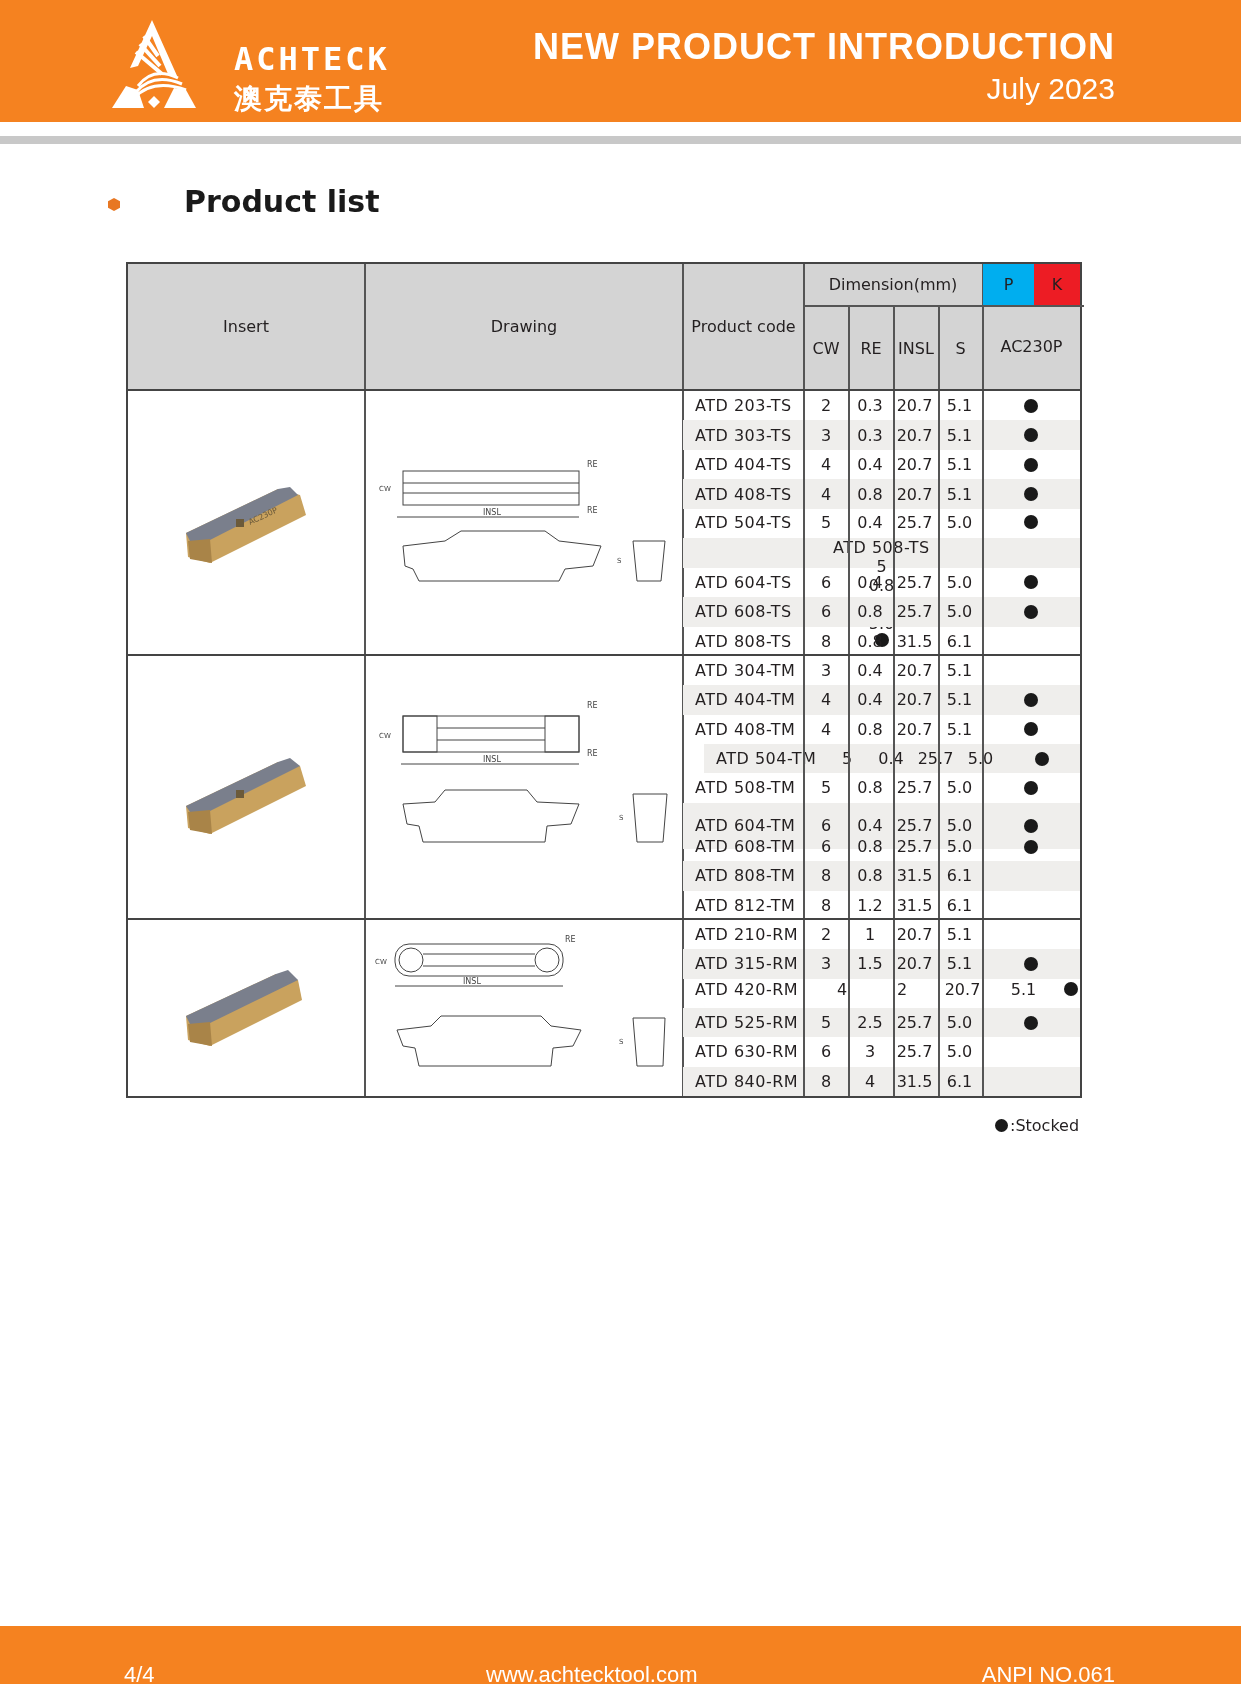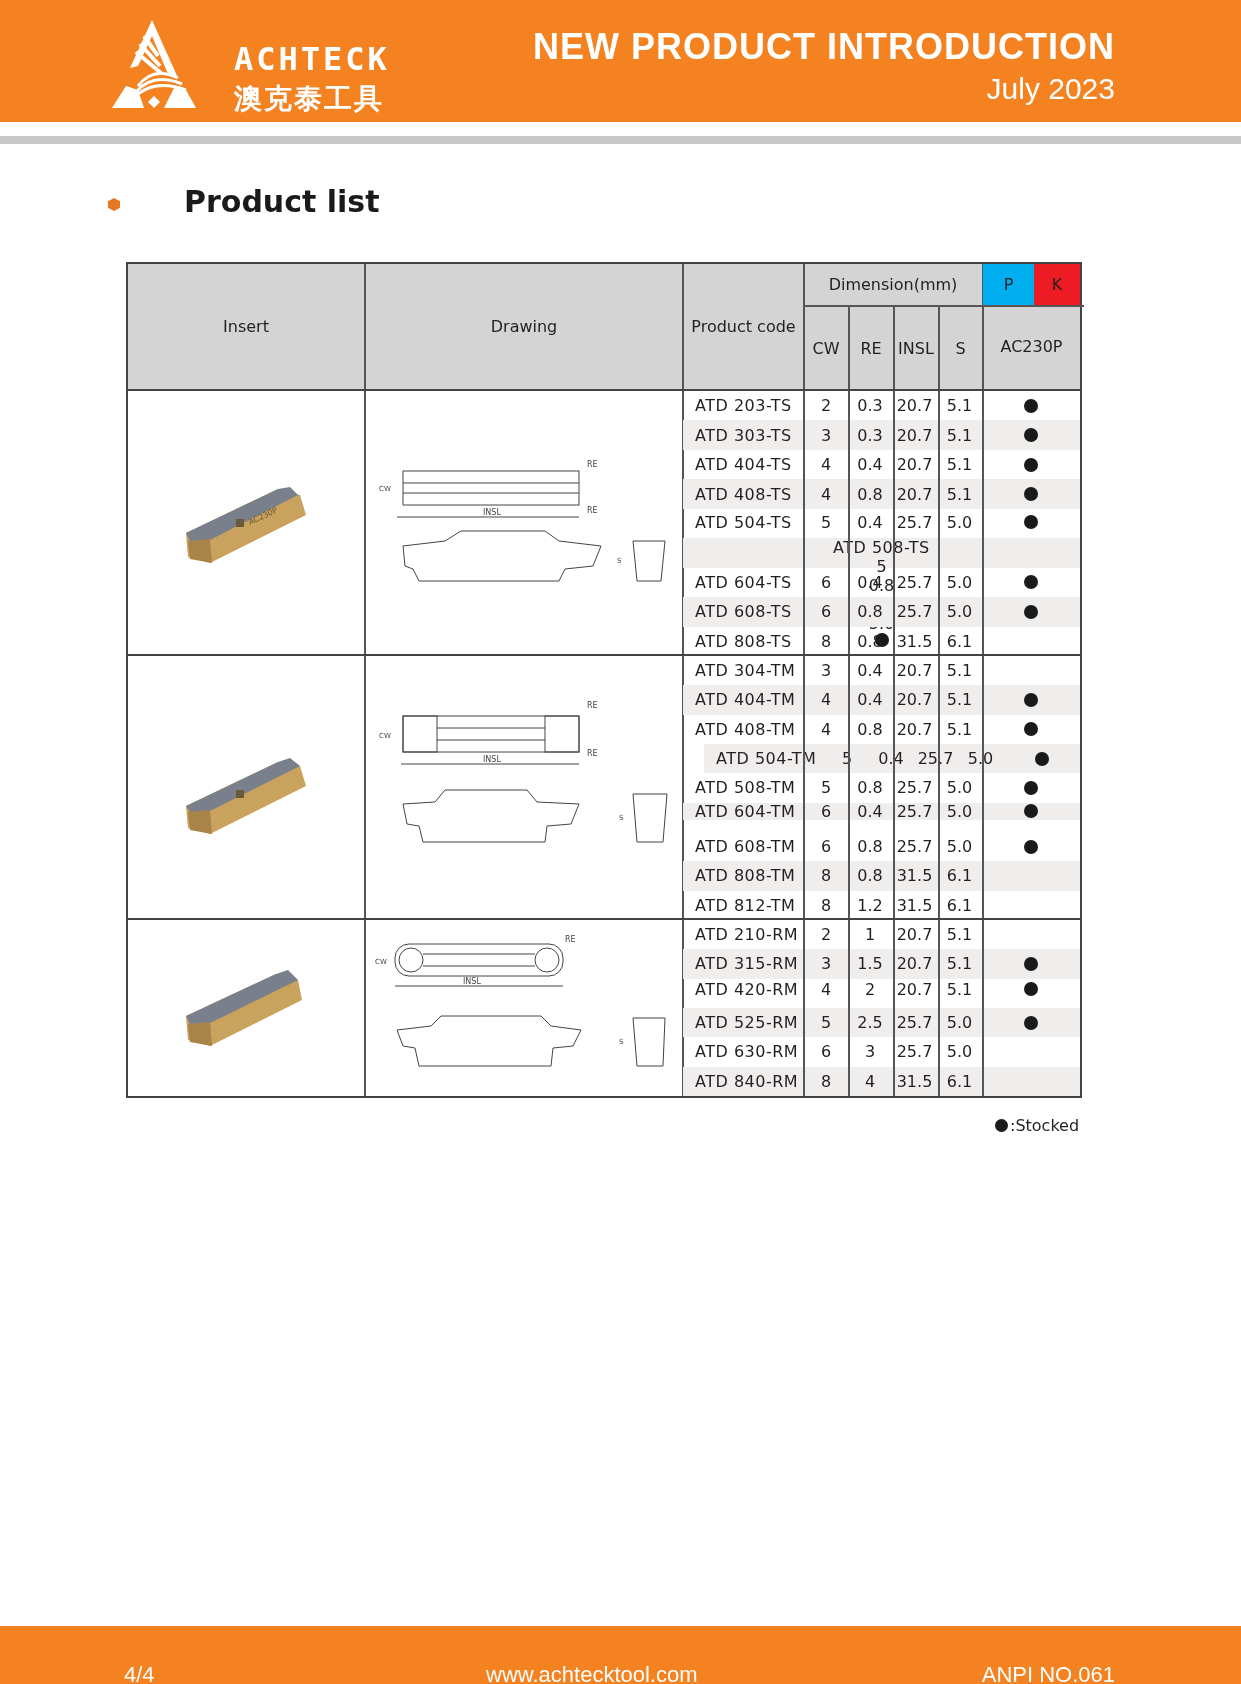--- a/index.html
+++ b/index.html
@@ -286,21 +286,21 @@
         <div class="row" style="top: 117.333px; height: 29.3333px;">
           <div class="cell c-code">ATD 508-TM</div>
           <div class="cell c-cw">5</div>
           <div class="cell c-re">0.8</div>
           <div class="cell c-insl">25.7</div>
           <div class="cell c-s">5.0</div>
           <div class="cell c-dot">
             <span class="dot"></span>
           </div>
         </div>
-        <div class="row alt" style="top: 146.667px; height: 17px;">
+        <div class="row alt" style="top: 146.667px; height: 46px;">
           <div class="cell c-code">ATD 604-TM</div>
           <div class="cell c-cw">6</div>
           <div class="cell c-re">0.4</div>
           <div class="cell c-insl">25.7</div>
           <div class="cell c-s">5.0</div>
           <div class="cell c-dot">
             <span class="dot"></span>
           </div>
         </div>
         <div class="row" style="top: 176px; height: 29.3333px;">
@@ -376,21 +376,21 @@
         <div class="row alt" style="top: 29.3333px; height: 29.3333px;">
           <div class="cell c-code">ATD 315-RM</div>
           <div class="cell c-cw">3</div>
           <div class="cell c-re">1.5</div>
           <div class="cell c-insl">20.7</div>
           <div class="cell c-s">5.1</div>
           <div class="cell c-dot">
             <span class="dot"></span>
           </div>
         </div>
-        <div class="row" style="top: 58.6667px; height: 21px;">
+        <div class="row" style="top: 58.6667px; height: 21px; gap: 16px;">
           <div class="cell c-code">ATD 420-RM</div>
           <div class="cell c-cw">4</div>
           <div class="cell c-re">2</div>
           <div class="cell c-insl">20.7</div>
           <div class="cell c-s">5.1</div>
           <div class="cell c-dot">
             <span class="dot"></span>
           </div>
         </div>
         <div class="row alt" style="top: 88px; height: 29.3333px;">

